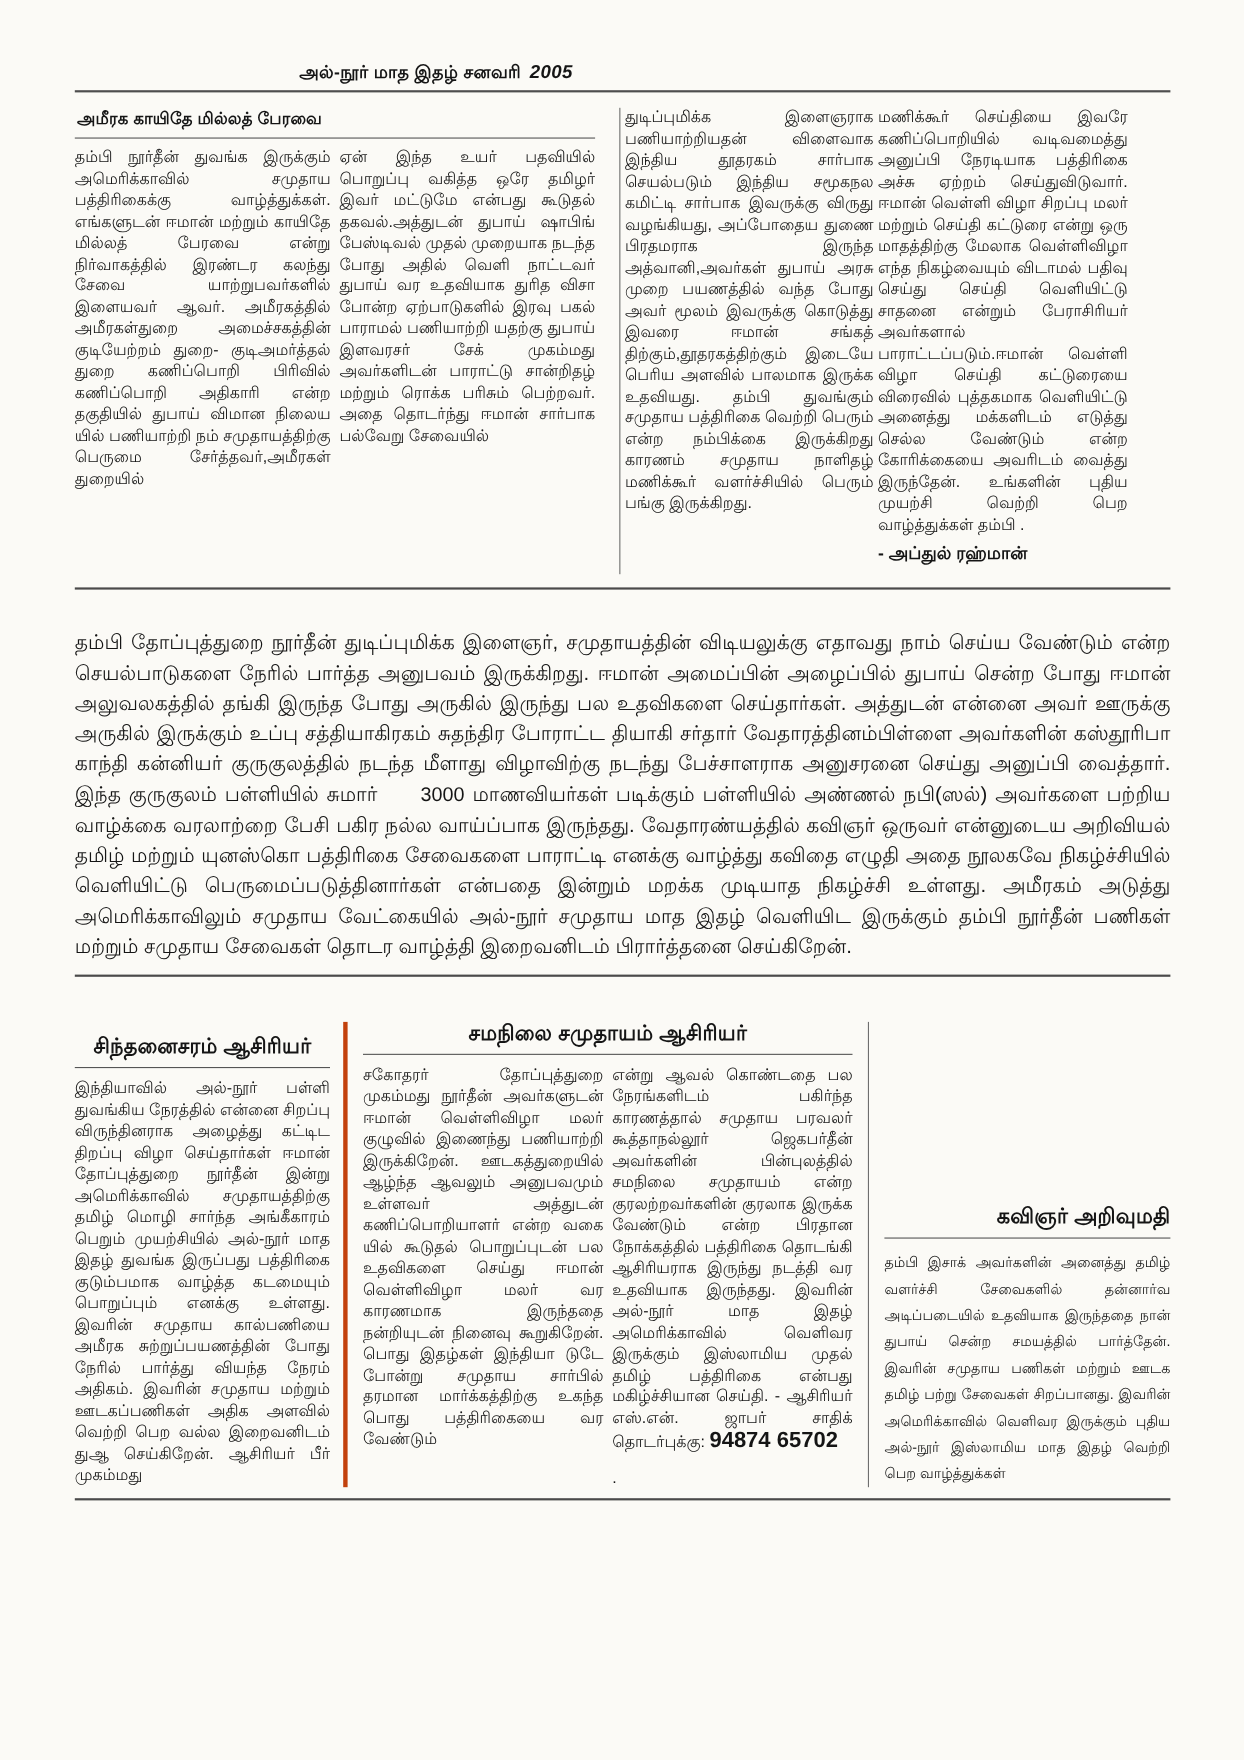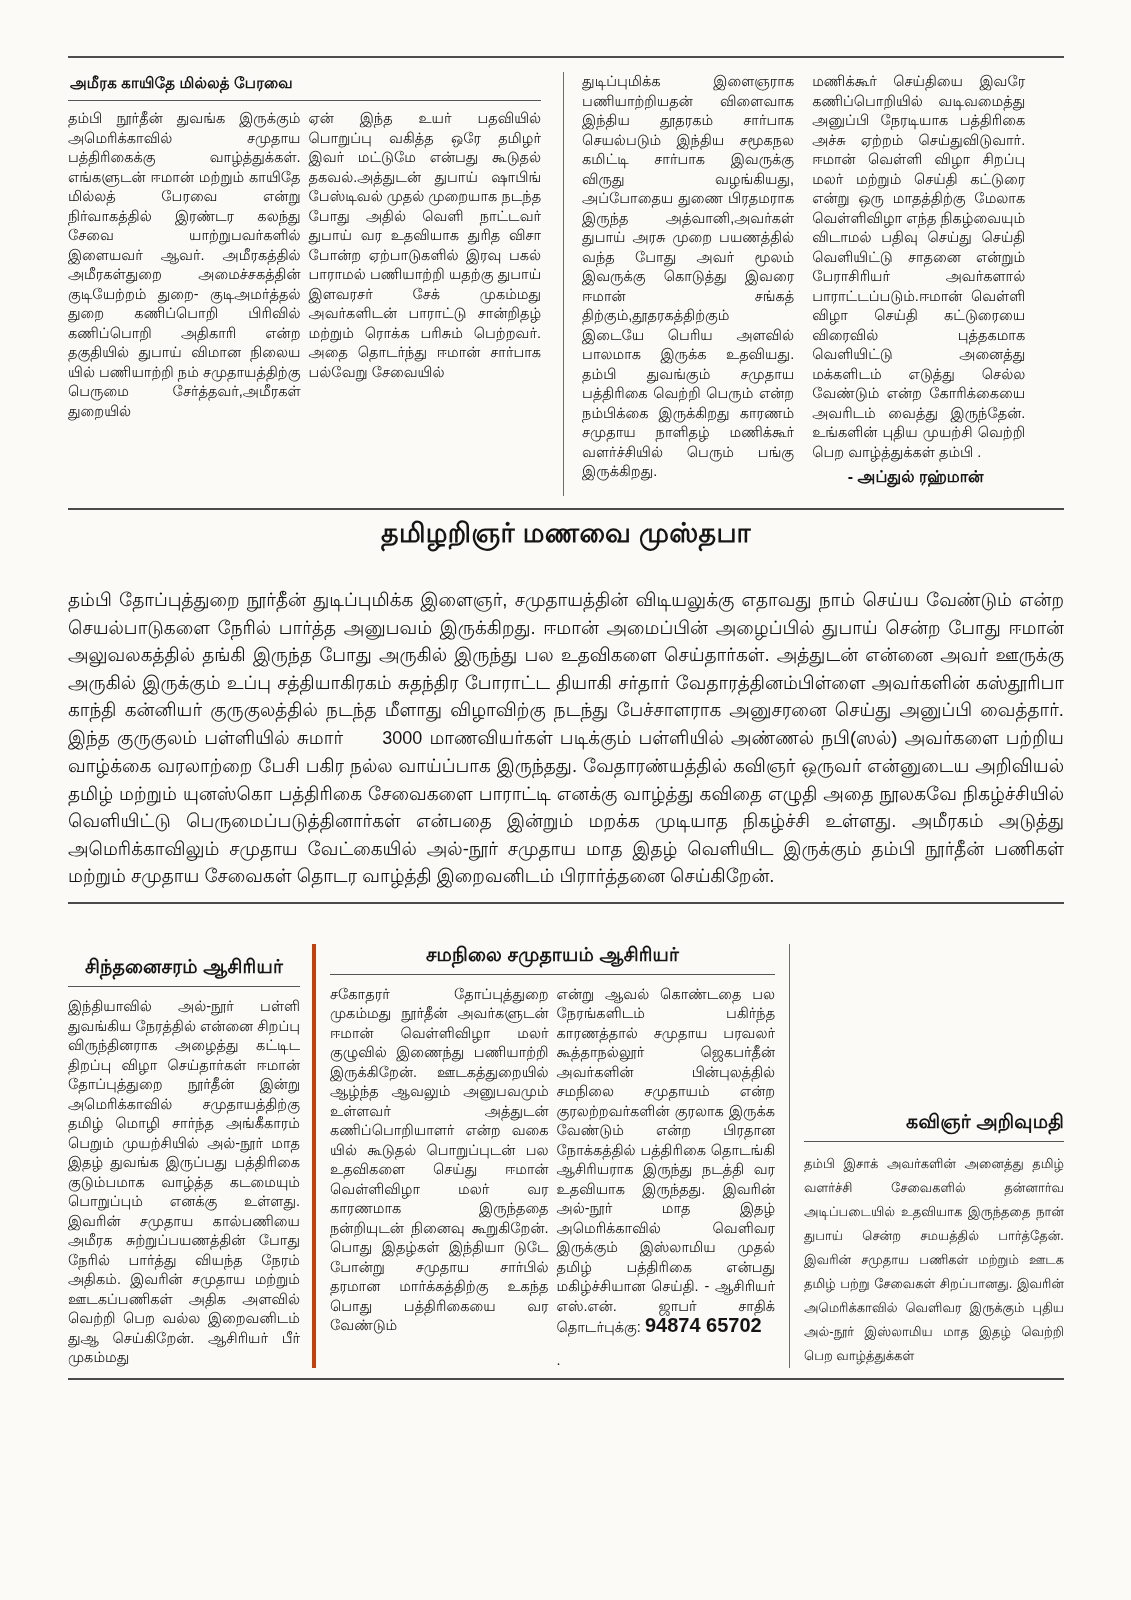--- a/index.html
+++ b/index.html
@@ -40,25 +40,25 @@
     border-bottom:1px solid #555;
     margin-bottom:8px;
     letter-spacing:0.2px;
   }
   .twocol { display:flex; gap:8px; }
   .twocol .col { flex:1; }
   .bodytext {
     font-size:14.5px; line-height:19.5px;
     text-align:justify; text-justify:inter-word;
   }
-  .art1-col { width:23.2%; padding-left:18px; }
+  .art1-col { width:23.2%; padding-left:4px; }
   .art1-col.with-rule { border-left:1px solid #6e6e6e; margin-left:22px; }
   .art1-col.last { margin-left:0; }
   .signature {
-    text-align:center; font-weight:bold; font-size:16px;
+    text-align:left; font-weight:bold; font-size:16px;
     margin-top:6px; padding-right:6px;
   }
 
   
   .divider { border-top:2.5px solid #4a4a4a; margin-top:12px; }
 
   
   .art2 { margin-top:8px; }
   .art2 h1 {
     text-align:center; font-size:27px; font-weight:bold;
@@ -87,41 +87,43 @@
   .phone { font-size:20px; font-weight:bold; }
   .trailing-dot { font-size:14.5px; margin-top:14px; }
 
   .bottom-rule { margin-top:10px; }
 </style>
 </head>
 <body>
 
 <div class="page">
 
+  <div class="masthead">
+    <span>அல்-நூர் மாத இதழ் சனவரி</span><span class="year">2005</span>
+  </div>
   <div class="rule"></div>
 
   <div class="art1">
     <div class="art1-left">
       <h2>அமீரக காயிதே மில்லத் பேரவை</h2>
       <div class="twocol">
         <div class="col bodytext">தம்பி நூர்தீன் துவங்க இருக்கும் அமெரிக்காவில் சமுதாய பத்திரிகைக்கு வாழ்த்துக்கள். எங்களுடன் ஈமான் மற்றும் காயிதே மில்லத் பேரவை என்று நிர்வாகத்தில் இரண்டர கலந்து சேவை யாற்றுபவர்களில் இளையவர் ஆவர். அமீரகத்தில் அமீரகள்துறை அமைச்சகத்தின் குடியேற்றம் துறை- குடிஅமர்த்தல் துறை கணிப்பொறி பிரிவில் கணிப்பொறி அதிகாரி என்ற தகுதியில் துபாய் விமான நிலைய யில் பணியாற்றி நம் சமுதாயத்திற்கு பெருமை சேர்த்தவர்,அமீரகள் துறையில்</div>
         <div class="col bodytext">ஏன் இந்த உயர் பதவியில் பொறுப்பு வகித்த ஒரே தமிழர் இவர் மட்டுமே என்பது கூடுதல் தகவல்.அத்துடன் துபாய் ஷாபிங் பேஸ்டிவல் முதல் முறையாக நடந்த போது அதில் வெளி நாட்டவர் துபாய் வர உதவியாக துரித விசா போன்ற ஏற்பாடுகளில் இரவு பகல் பாராமல் பணியாற்றி யதற்கு துபாய் இளவரசர் சேக் முகம்மது அவர்களிடன் பாராட்டு சான்றிதழ் மற்றும் ரொக்க பரிசும் பெற்றவர். அதை தொடர்ந்து ஈமான் சார்பாக பல்வேறு சேவையில்</div>
       </div>
     </div>
     <div class="art1-col with-rule bodytext">துடிப்புமிக்க இளைஞராக பணியாற்றியதன் விளைவாக இந்திய தூதரகம் சார்பாக செயல்படும் இந்திய சமூகநல கமிட்டி சார்பாக இவருக்கு விருது வழங்கியது, அப்போதைய துணை பிரதமராக இருந்த அத்வானி,அவர்கள் துபாய் அரசு முறை பயணத்தில் வந்த போது அவர் மூலம் இவருக்கு கொடுத்து இவரை ஈமான் சங்கத் திற்கும்,தூதரகத்திற்கும் இடையே பெரிய அளவில் பாலமாக இருக்க உதவியது. தம்பி துவங்கும் சமுதாய பத்திரிகை வெற்றி பெரும் என்ற நம்பிக்கை இருக்கிறது காரணம் சமுதாய நாளிதழ் மணிக்கூர் வளர்ச்சியில் பெரும் பங்கு இருக்கிறது.</div>
     <div class="art1-col last">
       <div class="bodytext">மணிக்கூர் செய்தியை இவரே கணிப்பொறியில் வடிவமைத்து அனுப்பி நேரடியாக பத்திரிகை அச்சு ஏற்றம் செய்துவிடுவார். ஈமான் வெள்ளி விழா சிறப்பு மலர் மற்றும் செய்தி கட்டுரை என்று ஒரு மாதத்திற்கு மேலாக வெள்ளிவிழா எந்த நிகழ்வையும் விடாமல் பதிவு செய்து செய்தி வெளியிட்டு சாதனை என்றும் பேராசிரியர் அவர்களால் பாராட்டப்படும்.ஈமான் வெள்ளி விழா செய்தி கட்டுரையை விரைவில் புத்தகமாக வெளியிட்டு அனைத்து மக்களிடம் எடுத்து செல்ல வேண்டும் என்ற கோரிக்கையை அவரிடம் வைத்து இருந்தேன். உங்களின் புதிய முயற்சி வெற்றி பெற வாழ்த்துக்கள் தம்பி .</div>
       <div class="signature">- அப்துல் ரஹ்மான்</div>
     </div>
   </div>
 
   <div class="divider"></div>
 
   <div class="art2">
-    <h1>தமிழறிஞர் மணவை முஸ்தபா</h1>
     <p class="lead"><span>தம்பி தோப்புத்துறை நூர்தீன் துடிப்புமிக்க இளைஞர், சமுதாயத்தின் விடியலுக்கு எதாவது நாம் செய்ய வேண்டும் என்ற செயல்பாடுகளை நேரில் பார்த்த அனுபவம் இருக்கிறது. ஈமான் அமைப்பின் அழைப்பில் துபாய் சென்ற போது ஈமான் அலுவலகத்தில் தங்கி இருந்த போது அருகில் இருந்து பல உதவிகளை செய்தார்கள். அத்துடன் என்னை அவர் ஊருக்கு அருகில் இருக்கும் உப்பு சத்தியாகிரகம் சுதந்திர போராட்ட தியாகி சர்தார் வேதாரத்தினம்பிள்ளை அவர்களின் கஸ்தூரிபா காந்தி கன்னியர் குருகுலத்தில் நடந்த மீளாது விழாவிற்கு நடந்து பேச்சாளராக அனுசரனை செய்து அனுப்பி வைத்தார். இந்த குருகுலம் பள்ளியில் சுமார் </span><span class="big-number">3000</span><span> மாணவியர்கள் படிக்கும் பள்ளியில் அண்ணல் நபி(ஸல்) அவர்களை பற்றிய வாழ்க்கை வரலாற்றை பேசி பகிர நல்ல வாய்ப்பாக இருந்தது. வேதாரண்யத்தில் கவிஞர் ஒருவர் என்னுடைய அறிவியல் தமிழ் மற்றும் யுனஸ்கொ பத்திரிகை சேவைகளை பாராட்டி எனக்கு வாழ்த்து கவிதை எழுதி அதை நூலகவே நிகழ்ச்சியில் வெளியிட்டு பெருமைப்படுத்தினார்கள் என்பதை இன்றும் மறக்க முடியாத நிகழ்ச்சி உள்ளது. அமீரகம் அடுத்து அமெரிக்காவிலும் சமுதாய வேட்கையில் அல்-நூர் சமுதாய மாத இதழ் வெளியிட இருக்கும் தம்பி நூர்தீன் பணிகள் மற்றும் சமுதாய சேவைகள் தொடர வாழ்த்தி இறைவனிடம் பிரார்த்தனை செய்கிறேன்.</span></p>
   </div>
 
   <div class="divider"></div>
 
   <div class="art3">
 
     <div class="a3-left">
       <div class="a3-heading">சிந்தனைசரம் ஆசிரியர்</div>
       <div class="bodytext">இந்தியாவில் அல்-நூர் பள்ளி துவங்கிய நேரத்தில் என்னை சிறப்பு விருந்தினராக அழைத்து கட்டிட திறப்பு விழா செய்தார்கள் ஈமான் தோப்புத்துறை நூர்தீன் இன்று அமெரிக்காவில் சமுதாயத்திற்கு தமிழ் மொழி சார்ந்த அங்கீகாரம் பெறும் முயற்சியில் அல்-நூர் மாத இதழ் துவங்க இருப்பது பத்திரிகை குடும்பமாக வாழ்த்த கடமையும் பொறுப்பும் எனக்கு உள்ளது. இவரின் சமுதாய கால்பணியை அமீரக சுற்றுப்பயணத்தின் போது நேரில் பார்த்து வியந்த நேரம் அதிகம். இவரின் சமுதாய மற்றும் ஊடகப்பணிகள் அதிக அளவில் வெற்றி பெற வல்ல இறைவனிடம் துஆ செய்கிறேன். ஆசிரியர் பீர் முகம்மது</div>

